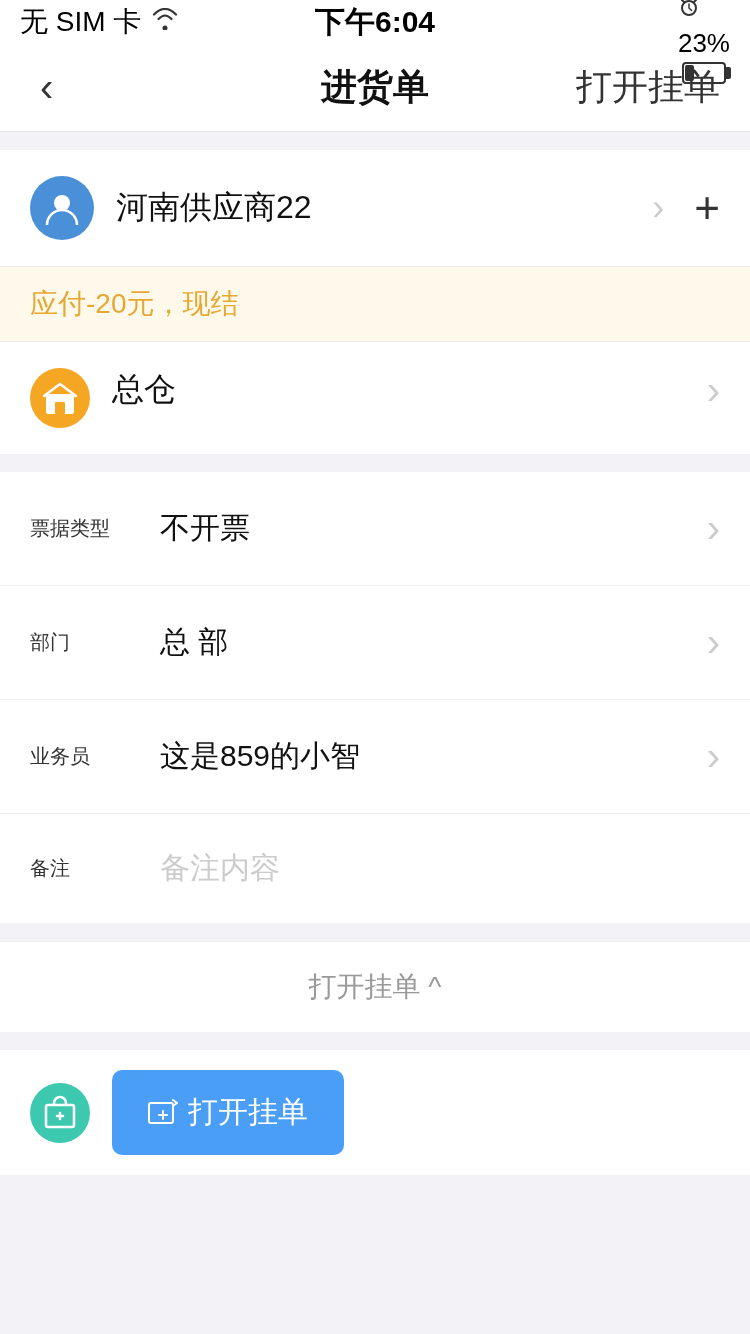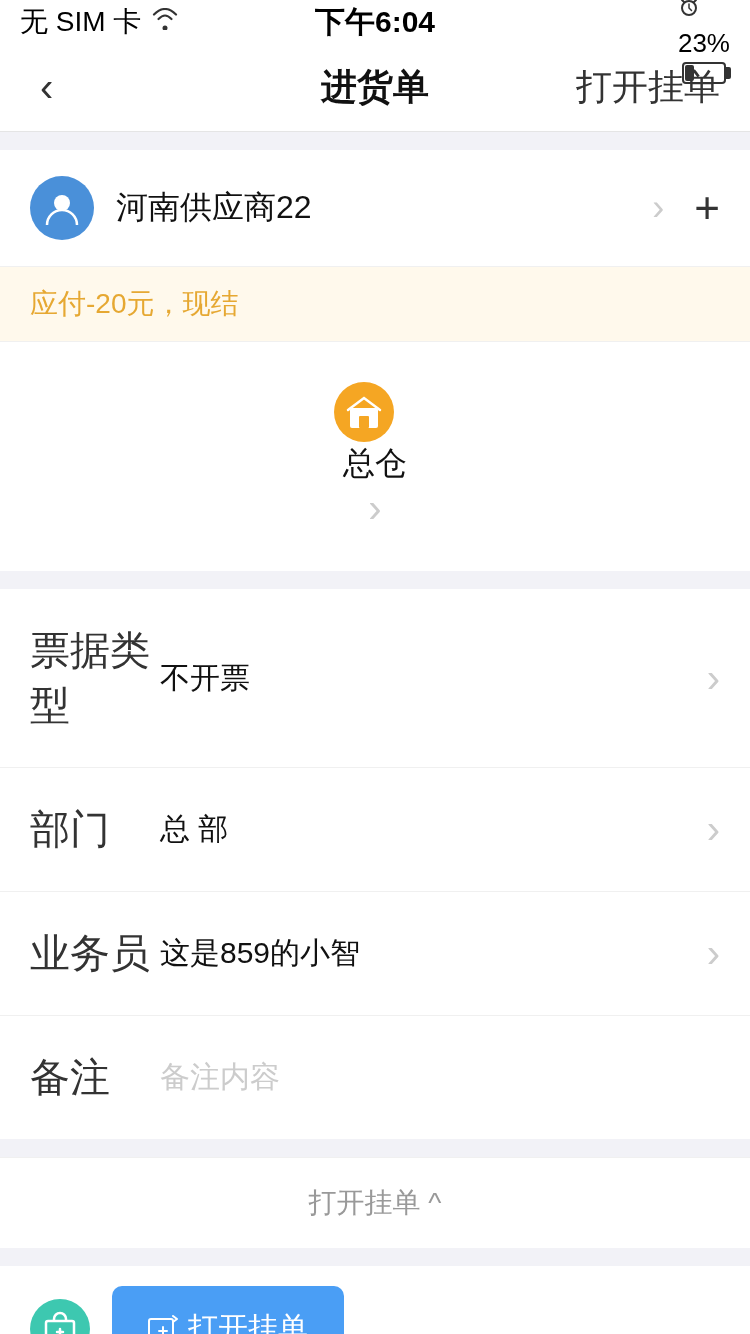--- a/index.html
+++ b/index.html
@@ -132,25 +132,23 @@
     .notice-banner {
       background: #fff9ec;
       padding: 18px 30px;
       font-size: 28px;
       color: #e6a832;
     }
 
     
     .warehouse-row {
       display: flex;
-      align-items: center;
-      padding: 40px 30px;
+      padding: 26px 30px;
       background: #fff;
       border-top: 1px solid #f0f0f0;
-      flex-direction: column;
     }
     .warehouse-icon {
       width: 60px; height: 60px;
       border-radius: 50%;
       background: #f5a623;
       display: flex; align-items: center; justify-content: center;
       margin-right: 22px;
       flex-shrink: 0;
     }
     .warehouse-name {
@@ -166,21 +164,21 @@
     }
     .field-row {
       display: flex;
       align-items: center;
       padding: 34px 30px;
       border-bottom: 1px solid #f0f0f0;
       background: #fff;
     }
     .field-row:last-child { border-bottom: none; }
     .field-label {
-      font-size: 40px;
+      font-size: 20px;
       color: #333;
       width: 130px;
       flex-shrink: 0;
     }
     .field-value {
       flex: 1;
       font-size: 30px;
       color: #111;
     }
     .field-value.placeholder {

